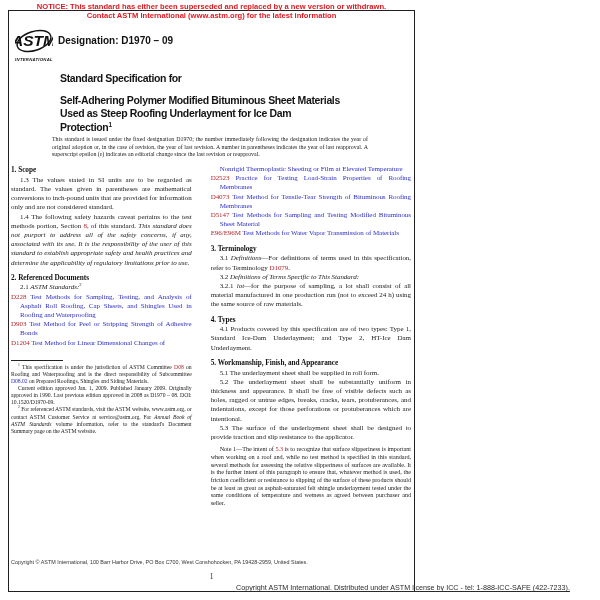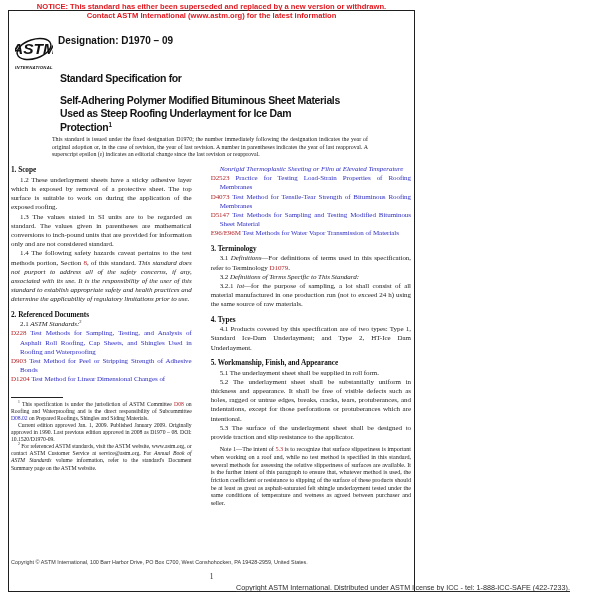--- a/index.html
+++ b/index.html
@@ -12,21 +12,21 @@
     position:absolute;left:8px;top:10px;width:407px;height:582px;
     border:1.5px solid #1f1f1f;background:#fff;box-sizing:border-box;
   }
   
   .notice{
     position:absolute;left:8px;top:2px;width:407px;z-index:3;
     text-align:center;color:#e0181f;font-family:"Liberation Sans",sans-serif;
     font-weight:bold;font-size:7.6px;line-height:9.4px;white-space:pre-line;
   }
   
-  .logo-block{position:absolute;left:13px;top:25px;width:42px;z-index:2;text-align:center;margin-top:8px;}
+  .logo-block{position:absolute;left:13px;top:25px;width:42px;z-index:2;text-align:center;}
   .logo-globe{width:38px;height:32px;display:block;margin:0 auto;}
   .logo-sub{
     font-family:"Liberation Sans",sans-serif;font-style:italic;font-weight:bold;
     font-size:4.2px;letter-spacing:.3px;color:#111;margin-top:0px;
   }
   .designation{
     position:absolute;left:58px;top:35px;
     font-family:"Liberation Sans",sans-serif;font-weight:bold;font-size:10px;color:#111;
   }
   
@@ -46,21 +46,21 @@
   .col-left{width:183px;}
   .col-right{width:203px;}
   .col-left,.col-right{font-size:7px;line-height:9.2px;text-align:justify;letter-spacing:-0.05px;}
   h3.sec{
     font-size:7.3px;line-height:9.2px;font-weight:bold;margin:5px 0 1.5px 0;
     text-align:left;color:#111;
   }
   .col-left h3.sec:first-child{margin-top:0;}
   p.body-p{margin:0;text-indent:9px;}
   p.ref-entry{margin:0;padding-left:9px;text-indent:-9px;}
-  p.ref-entry.cont{text-indent:0;font-style:italic;}
+  p.ref-entry.cont{text-indent:0;}
   p.note-p{margin:3px 0 0 0;font-size:6.2px;line-height:7.7px;text-indent:9px;}
   .r-red{color:#b3282d;}
   .r-blue{color:#2f2fc3;}
   .r-i{font-style:italic;}
   .r-sup{vertical-align:super;font-size:65%;line-height:0;}
   
   .fn-rule{width:52px;height:0;border-top:0.8px solid #222;margin:12px 0 3px 0;}
   p.fn{margin:0;font-size:5.7px;line-height:7.1px;text-indent:7px;text-align:justify;}
   
   .copyright-line{
@@ -100,21 +100,20 @@
   <p class="title-main"><span>Self-Adhering Polymer Modified Bituminous Sheet Materials
 Used as Steep Roofing Underlayment for Ice Dam
 Protection</span><sup class="tsup">1</sup></p>
 </div>
 
 <div class="boilerplate">This standard is issued under the fixed designation D1970; the number immediately following the designation indicates the year of original adoption or, in the case of revision, the year of last revision. A number in parentheses indicates the year of last reapproval. A superscript epsilon (ε) indicates an editorial change since the last revision or reapproval.</div>
 
 <div class="columns">
   <div class="col-left">
     <h3 class="sec">1. Scope</h3>
-    <p class="body-p">1.2 These underlayment sheets have a sticky adhesive layer which is exposed by removal of a protective sheet. The top surface is suitable to work on during the application of the exposed roofing.</p>
     <p class="body-p">1.3 The values stated in SI units are to be regarded as standard. The values given in parentheses are mathematical conversions to inch-pound units that are provided for information only and are not considered standard.</p>
     <p class="body-p"><span>1.4 The following safety hazards caveat pertains to the test methods portion, Section </span><span class="r-red">8</span><span>, of this standard. </span><span class="r-i">This standard does not purport to address all of the safety concerns, if any, associated with its use. It is the responsibility of the user of this standard to establish appropriate safety and health practices and determine the applicability of regulatory limitations prior to use.</span></p>
     <h3 class="sec">2. Referenced Documents</h3>
     <p class="body-p"><span>2.1 </span><span class="r-i">ASTM Standards:</span><span class="r-sup">2</span></p>
     <div>
         <p class="ref-entry"><span class="r-red">D228</span><span class="r-blue"> Test Methods for Sampling, Testing, and Analysis of Asphalt Roll Roofing, Cap Sheets, and Shingles Used in Roofing and Waterproofing</span></p>
         <p class="ref-entry"><span class="r-red">D903</span><span class="r-blue"> Test Method for Peel or Stripping Strength of Adhesive Bonds</span></p>
         <p class="ref-entry"><span class="r-red">D1204</span><span class="r-blue"> Test Method for Linear Dimensional Changes of</span></p>
       </div>
     <div class="fn-rule"></div>

